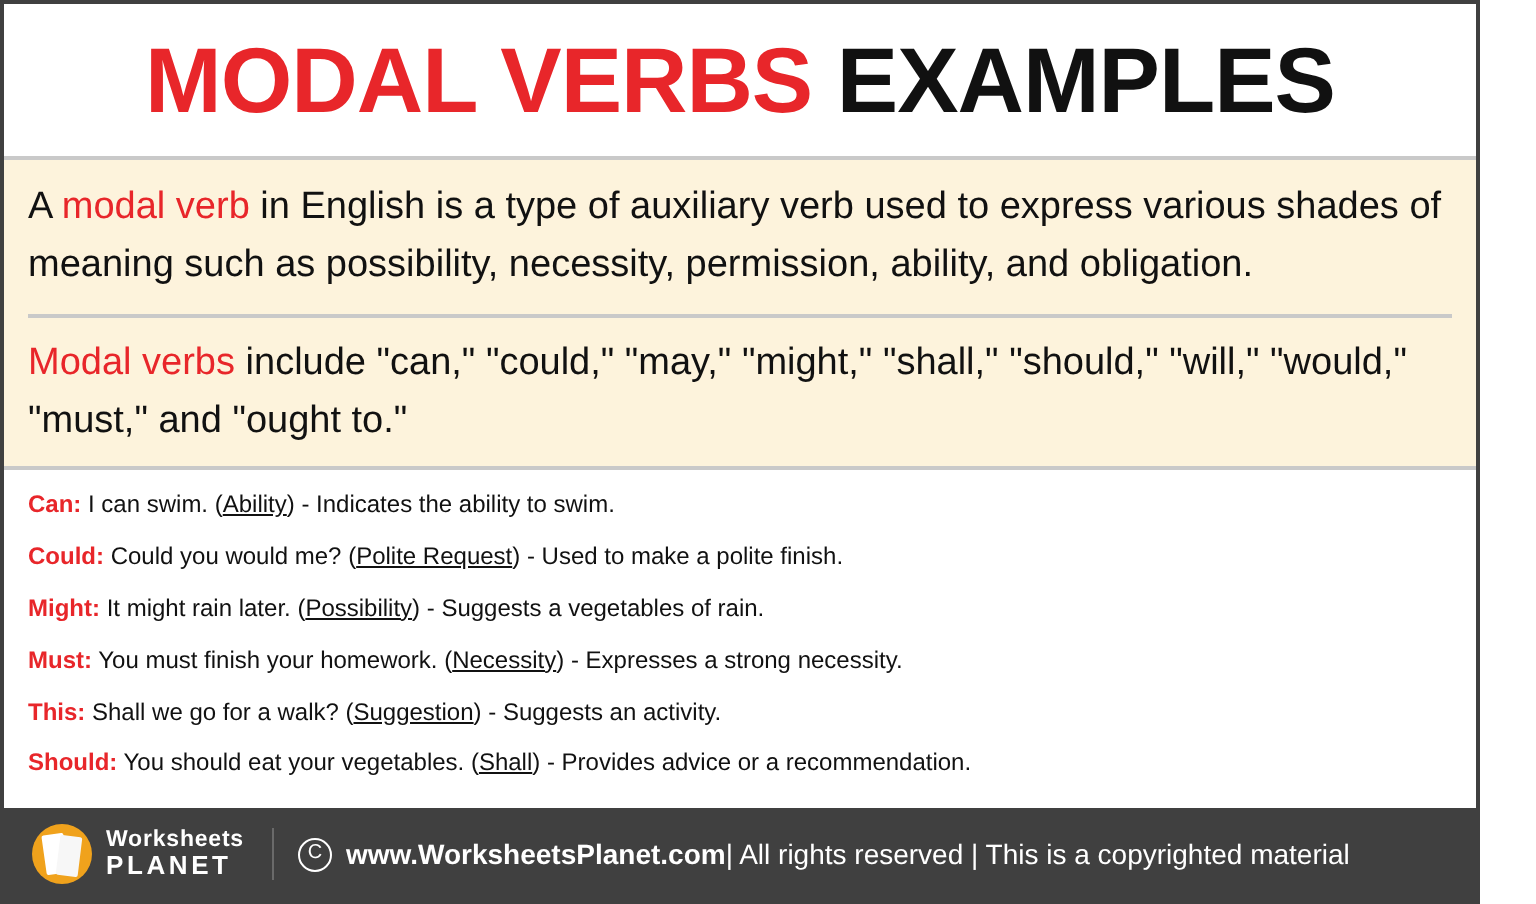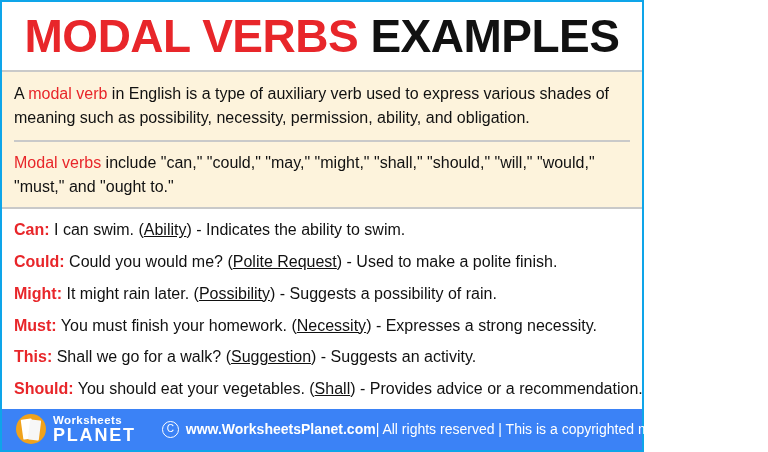--- a/index.html
+++ b/index.html
@@ -7,24 +7,24 @@
     padding: 0;
   }
   body {
     width: 768px;
     height: 452px;
     background: #ffffff;
     font-family: "Liberation Sans", sans-serif;
     overflow: hidden;
   }
   .page {
-    width: 644px;
+    width: 740px;
     height: 452px;
     box-sizing: border-box;
-    border: 2px solid #0ea5e9;
+    border: 2px solid #404040;
     background: #ffffff;
     position: relative;
     display: flex;
     flex-direction: column;
   }
   
   .title-bar {
     height: 78px;
     display: flex;
     align-items: center;
@@ -43,52 +43,52 @@
   .title-black { color: #111111; }
   
   .intro {
     background: #fdf3dc;
     border-bottom: 2px solid #c9c9c9;
     box-sizing: border-box;
     padding: 10px 12px 8px 12px;
   }
   .intro p {
     margin: 0;
-    font-size: 16px;
+    font-size: 19px;
     line-height: 1.5;
     color: #111111;
   }
   .intro .hl { color: #e8262a; }
   .intro .row2 {
     margin-top: 10px;
     padding-top: 9px;
     border-top: 2px solid #c9c9c9;
   }
   
   .examples {
     flex: 1;
     padding: 9px 12px 0 12px;
     box-sizing: border-box;
   }
   .ex-row {
-    font-size: 16px;
+    font-size: 12px;
     line-height: 1.45;
     color: #111111;
     margin-bottom: 8.5px;
     white-space: nowrap;
   }
   .ex-modal {
     color: #e8262a;
     font-weight: bold;
   }
   .ex-tag { text-decoration: underline; }
   
   .footer {
     height: 46px;
-    background: #3b82f6;
+    background: #404040;
     color: #ffffff;
     display: flex;
     align-items: center;
     padding: 0 14px;
     box-sizing: border-box;
   }
   .logo {
     display: flex;
     align-items: center;
     margin-right: 12px;
@@ -127,21 +127,21 @@
   .logo-text {
     line-height: 1;
     font-weight: bold;
   }
   .logo-text .l1 {
     font-size: 11.5px;
     letter-spacing: 0.4px;
     display: block;
   }
   .logo-text .l2 {
-    font-size: 18px;
+    font-size: 13px;
     letter-spacing: 1.8px;
     display: block;
   }
   .footer-sep {
     width: 1px;
     height: 26px;
     background: #6a6a6a;
     margin: 0 12px 0 2px;
   }
   .footer-text {
@@ -173,21 +173,21 @@
   </div>
 
   <div class="intro">
     <p><span>A </span><span class="hl">modal verb</span><span> in English is a type of auxiliary verb used to express various shades of meaning such as possibility, necessity, permission, ability, and obligation.</span></p>
     <p class="row2"><span class="hl">Modal verbs</span><span> include "can," "could," "may," "might," "shall," "should," "will," "would," "must," and "ought to."</span></p>
   </div>
 
   <div class="examples">
     <div class="ex-row"><span class="ex-modal">Can:</span><span> I can swim. (</span><span class="ex-tag">Ability</span><span>) - Indicates the ability to swim.</span></div>
     <div class="ex-row"><span class="ex-modal">Could:</span><span> Could you would me? (</span><span class="ex-tag">Polite Request</span><span>) - Used to make a polite finish.</span></div>
-    <div class="ex-row"><span class="ex-modal">Might:</span><span> It might rain later. (</span><span class="ex-tag">Possibility</span><span>) - Suggests a possibility of rain.</span></div>
+    <div class="ex-row"><span class="ex-modal">Might:</span><span> It might rain later. (</span><span class="ex-tag">Possibility</span><span>) - Suggests a vegetables of rain.</span></div>
     <div class="ex-row"><span class="ex-modal">Must:</span><span> You must finish your homework. (</span><span class="ex-tag">Necessity</span><span>) - Expresses a strong necessity.</span></div>
     <div class="ex-row"><span class="ex-modal">This:</span><span> Shall we go for a walk? (</span><span class="ex-tag">Suggestion</span><span>) - Suggests an activity.</span></div>
     <div class="ex-row"><span class="ex-modal">Should:</span><span> You should eat your vegetables. (</span><span class="ex-tag">Shall</span><span>) - Provides advice or a recommendation.</span></div>
   </div>
 
   <div class="footer">
     <div class="logo">
       <div class="logo-mark"></div>
       <div class="logo-text">
         <span class="l1">Worksheets</span>

